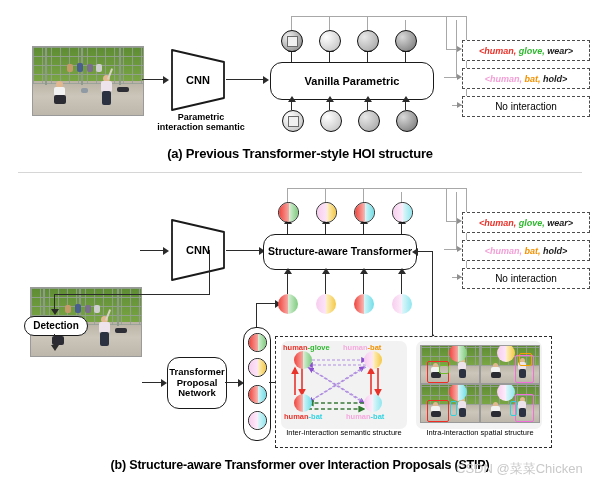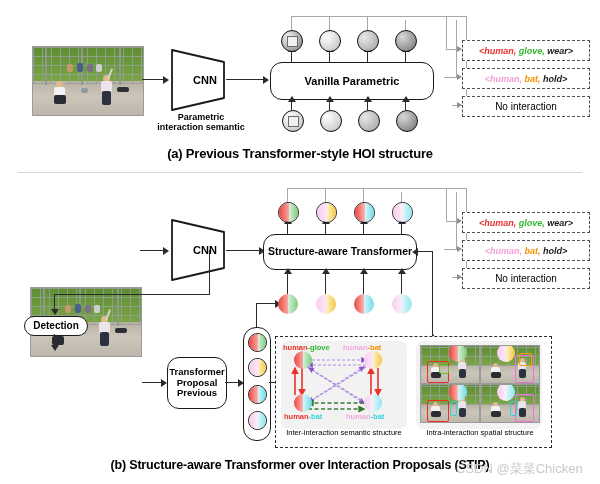--- a/index.html
+++ b/index.html
@@ -65,21 +65,21 @@
   .cap{font-weight:bold;letter-spacing:-0.2px;}
   .lbl{font-weight:bold;text-align:center;line-height:1.15;}
   .smlbl{text-align:center;}
 
   
   .triple{font-style:italic;font-weight:bold;white-space:nowrap;}
 
   
   .cnn{position:absolute;}
   .cnn svg{display:block;}
-  .cnn .t{position:absolute;left:7px;top:0;width:100%;height:100%;
+  .cnn .t{position:absolute;left:0;top:0;width:100%;height:100%;
           display:flex;align-items:center;justify-content:center;
           font-weight:bold;}
 
   
   .panel{position:absolute;border:1.7px dashed #2a2a2a;background:#fff;}
   .subpanel{position:absolute;background:#f2f2f2;border-radius:7px;}
   .thumbgrid{position:absolute;display:grid;grid-template-columns:1fr 1fr;gap:2px;}
   .watermark{position:absolute;color:#c9c9c9;font-size:13px;white-space:nowrap;}
 </style>
 </head>
@@ -251,21 +251,21 @@
 </div>
 <div class="ln lnv abs" style="left:54px;top:334px;height:12px;"></div>
 <div class="ahead ar-d abs" style="left:51px;top:345px;"></div>
 
 <div class="ln lnh abs" style="left:142px;top:382px;width:20px;"></div>
 <div class="ahead ar-r abs" style="left:161px;top:379px;"></div>
 
 <div class="rbox abs" style="left:167px;top:357px;width:58px;height:50px;font-size:9.5px;flex-direction:column;">
   <span>Transformer</span>
   <span>Proposal</span>
-  <span>Previous</span>
+  <span>Network</span>
 </div>
 
 <div class="ln lnh abs" style="left:225px;top:382px;width:14px;"></div>
 <div class="ahead ar-r abs" style="left:238px;top:379px;"></div>
 
 <div class="abs" style="left:243px;top:327px;width:26px;height:112px;border:1.6px solid #1a1a1a;border-radius:13px;background:#fff;"></div>
 <div class="dual abs" style="left:248px;top:333px;width:17px;height:17px;">
   <div class="lh" style="background:linear-gradient(90deg,#f0433c,#f7a8a3);"></div>
   <div class="rh" style="background:linear-gradient(90deg,#d8f0d8,#7ecb7e);"></div>
 </div>

